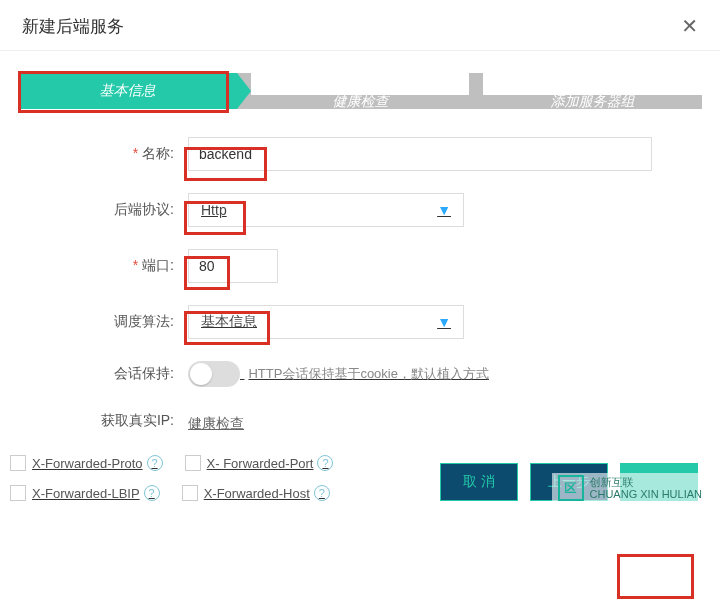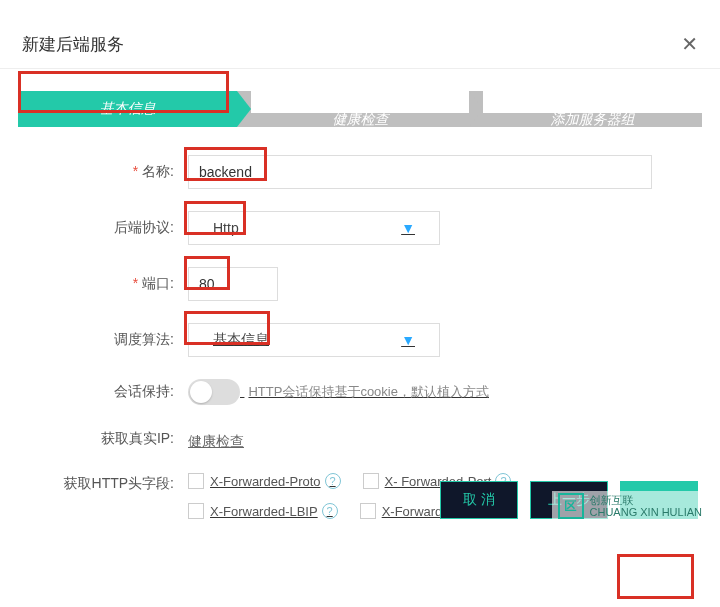--- a/index.html
+++ b/index.html
@@ -1,38 +1,38 @@
 <!DOCTYPE html>
 <html><head>
 <meta charset="utf-8">
 <style>
   * { box-sizing: border-box; font-family: "Microsoft YaHei", sans-serif; }
   body { margin:0; background:#fff; width:720px; height:607px; color:#333; }
   .modal { width:720px; padding:0; position:relative; }
-  .modal-header { display:flex; justify-content:space-between; align-items:center; padding:32px 22px 12px 22px; border-bottom:1px solid #eee; }
+  .modal-header { display:flex; justify-content:space-between; align-items:center; padding:14px 22px 12px 22px; border-bottom:1px solid #eee; }
   .modal-title { font-size:17px; color:#333; }
   .close-x { color:#666; font-size:20px; cursor:pointer; user-select:none; }
 
   .steps { display:flex; align-items:stretch; margin:22px 18px 4px 18px; height:36px; position:relative; }
   .step { flex:1; display:flex; align-items:center; justify-content:center; color:#fff; font-size:14px; position:relative;font-style:italic; }
   .step-1 { background:#23c9a9; }
   .step-2, .step-3 { background:#bfbfbf; color:#fff;margin-top:22px; }
   .arrow-sep { width:0; height:0; border-top:18px solid transparent; border-bottom:18px solid transparent; position:relative; }
   .sep1 { border-left:14px solid #23c9a9; background:#bfbfbf; }
   .sep2 { border-left:14px solid #bfbfbf; background:#bfbfbf; margin-left:-1px; }
   .red-outline { border:3px solid #d93025; position:absolute; pointer-events:none; }
   .red-step1 { left:18px; top:71px; width:211px; height:42px; }
 
   .form { padding: 24px 40px 0 10px; }
   .row { display:flex; align-items:center; margin-bottom:22px;gap:8px; }
   .label { width:170px; text-align:right; color:#555; font-size:14px; padding-right:6px; }
   .req::before { content:"*"; color:#e74c3c; margin-right:4px; }
   .control { flex:1; position:relative;text-decoration:underline; }
   .input { width:100%; max-width:464px; height:34px; border:1px solid #ddd; padding:0 10px; font-size:14px; color:#333; }
-  .select { width:252px; height:34px; border:1px solid #ddd; display:flex; align-items:center; padding:0 24px; justify-content:space-between; cursor:pointer; font-size:14px; color:#444;text-align:right; }
+  .select { width:276px; height:34px; border:1px solid #ddd; display:flex; align-items:center; padding:0 12px; justify-content:space-between; cursor:pointer; font-size:14px; color:#444;text-align:right; }
   .select .caret { color:#2aa9ff; }
   .port-input { width:104px; max-width:90px; }
 
   .red-name { left:184px; top:147px; width:83px; height:34px; }
   .red-proto { left:184px; top:201px; width:62px; height:34px; }
   .red-port { left:184px; top:256px; width:46px; height:34px; }
   .red-algo { left:184px; top:311px; width:86px; height:34px; }
   .red-next { left:617px; top:554px; width:77px; height:45px; }
 
   .toggle { width:52px; height:26px; background:#ddd; border-radius:26px; position:relative; display:inline-block; vertical-align:middle; }
@@ -40,21 +40,21 @@
   .hint { color:#888; font-size:13px; margin-left:4px; vertical-align:middle; }
   .static { color:#666; font-size:14px; padding-top:6px; }
 
   .checkbox { display:inline-flex; align-items:center; margin-right:22px; margin-bottom:14px; }
   .checkbox .box { width:16px; height:16px; border:1px solid #ccc; margin-right:6px; }
   .checkbox .txt { font-size:13px; color:#555; }
   .help { display:inline-flex; width:16px; height:16px; border:1px solid #7fc5d6; color:#7fc5d6; border-radius:50%; align-items:center; justify-content:center; font-size:11px; margin-left:4px; }
   .check-wrap { display:flex; flex-wrap:wrap; max-width:470px; }
 
   .footer { position:absolute; right:22px; bottom:14px; display:flex; gap:12px; }
-  .btn { min-width:78px; height:38px; border:1px solid #23c9a9; background:#0f172a; color:#23c9a9; font-size:14px; display:flex; align-items:center; justify-content:center; cursor:pointer; }
+  .btn { min-width:78px; height:38px; border:1px solid #23c9a9; background:#0c4a6e; color:#23c9a9; font-size:14px; display:flex; align-items:center; justify-content:center; cursor:pointer; }
   .btn-next { background:#23c9a9; color:#fff; }
 
   .watermark { position:absolute; right:12px; bottom:12px; display:flex; align-items:center; background:rgba(255,255,255,.6); padding:2px 6px; }
   .watermark .logo { width:26px; height:26px; border:2px solid #17b59b; display:flex; align-items:center; justify-content:center; color:#17b59b; font-weight:bold; font-size:12px; margin-right:6px; }
   .watermark .wm-text { font-size:11px; color:#2a7a6a; line-height:1.1; }
 </style>
 </head>
 <body>
 
 <div class="modal">
@@ -126,21 +126,20 @@
         <span class="hint">HTTP会话保持基于cookie，默认植入方式</span>
       </div>
     </div>
 
     <div class="row">
       <div class="label">获取真实IP:</div>
       <div class="control static">健康检查</div>
     </div>
 
     <div class="row" style="align-items:flex-start;">
-      <div class="label" style="padding-top:2px;">获取HTTP头字段:</div>
       <div class="control check-wrap">
         <label class="checkbox">
           <span class="box"></span>
           <span class="txt">X-Forwarded-Proto</span>
           <span class="help">?</span>
         </label>
         <label class="checkbox">
           <span class="box"></span>
           <span class="txt">X- Forwarded-Port</span>
           <span class="help">?</span>

